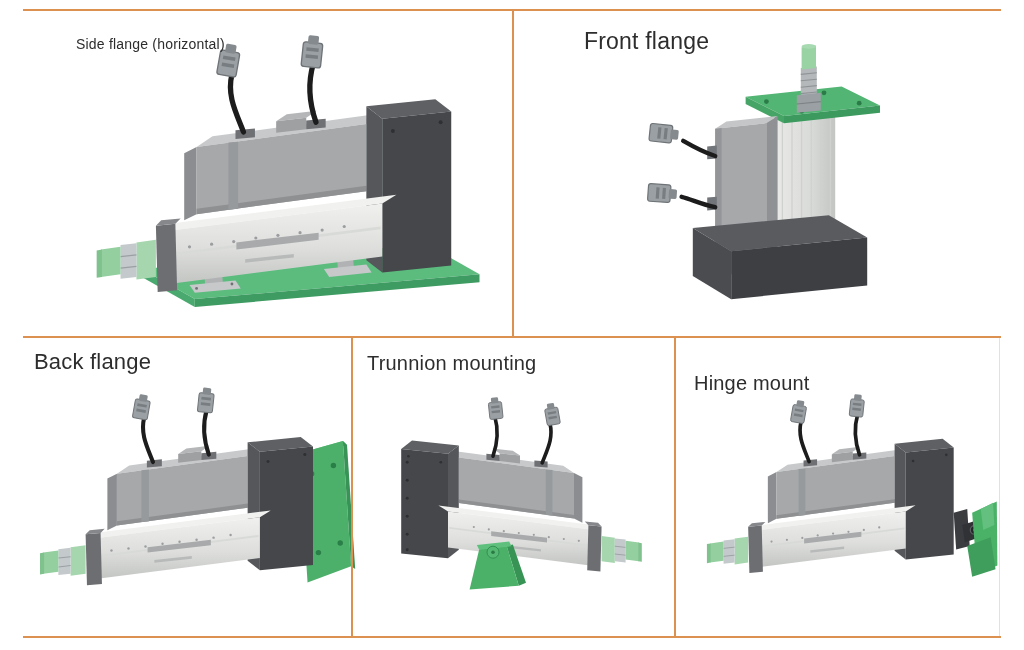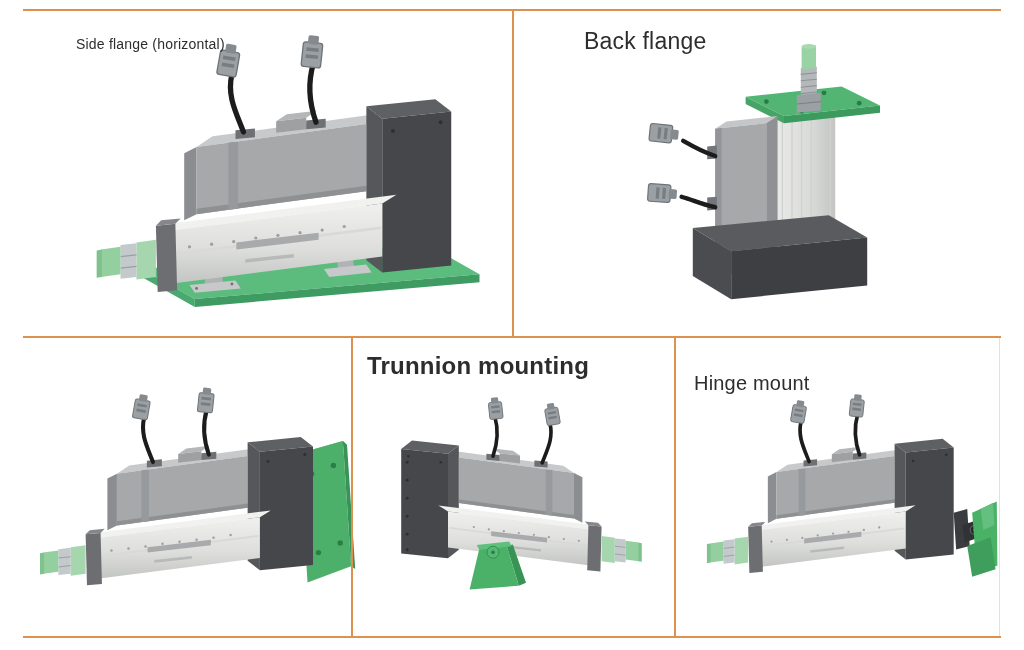--- a/index.html
+++ b/index.html
@@ -16,21 +16,21 @@
     position:absolute;z-index:6;
     color:var(--label,#2d2d2d);
     font-weight:500;
     letter-spacing:0.2px;
     white-space:nowrap;
     margin:0;
   }
   #label-side{left:76px;top:36px;font-size:14px;}
   #label-front{left:584px;top:28px;font-size:23px;}
   #label-back{left:34px;top:349px;font-size:22px;}
-  #label-trunnion{left:367px;top:352px;font-size:24px;font-weight:bold;}
+  #label-trunnion{left:367px;top:352px;font-size:20px;}
   #label-hinge{left:694px;top:372px;font-size:20px;}
   .illu{position:absolute;z-index:1;}
   #illu-side{left:55px;top:32px;width:460px;height:336px;}
   #illu-front{left:560px;top:28px;width:400px;height:272px;}
   #illu-back{left:8px;top:385px;width:354px;height:259px;}
   #illu-trunnion{left:358px;top:395px;width:312px;height:228px;}
   #illu-hinge{left:678px;top:392px;width:320px;height:234px;}
 </style>
 </head>
 <body>
@@ -115,21 +115,22 @@
 
   <div class="gridline" style="left:23px;top:9px;width:978px;height:2px"></div>
   <div class="gridline" style="left:23px;top:336px;width:978px;height:2px"></div>
   <div class="gridline" style="left:23px;top:636px;width:978px;height:2px"></div>
   <div class="gridline" style="left:512px;top:9px;width:2px;height:329px"></div>
   <div class="gridline" style="left:351px;top:336px;width:2px;height:302px"></div>
   <div class="gridline" style="left:674px;top:336px;width:2px;height:302px"></div>
   <div class="gridline faint" style="left:999px;top:338px;width:1px;height:298px"></div>
 
   <h3 class="cell-label" id="label-side">Side flange (horizontal)</h3>
-  <h3 class="cell-label" id="label-front">Back flange</h3>
+  <h3 class="cell-label" id="label-front">Front flange</h3>
+  <h3 class="cell-label" id="label-back">Back flange</h3>
   <h3 class="cell-label" id="label-trunnion">Trunnion mounting</h3>
   <h3 class="cell-label" id="label-hinge">Hinge mount</h3>
 
   <svg class="illu" id="illu-side" viewBox="0 0 520 380">
     <g>
       <polygon points="98,268 420,240 480,274 158,302" fill="#5bbc7e"></polygon>
       <polygon points="158,302 480,274 480,283 158,311" fill="#3e9b62"></polygon>
       <polygon points="98,268 158,302 158,311 98,277" fill="#4aa96e"></polygon>
     </g>
     <g>

